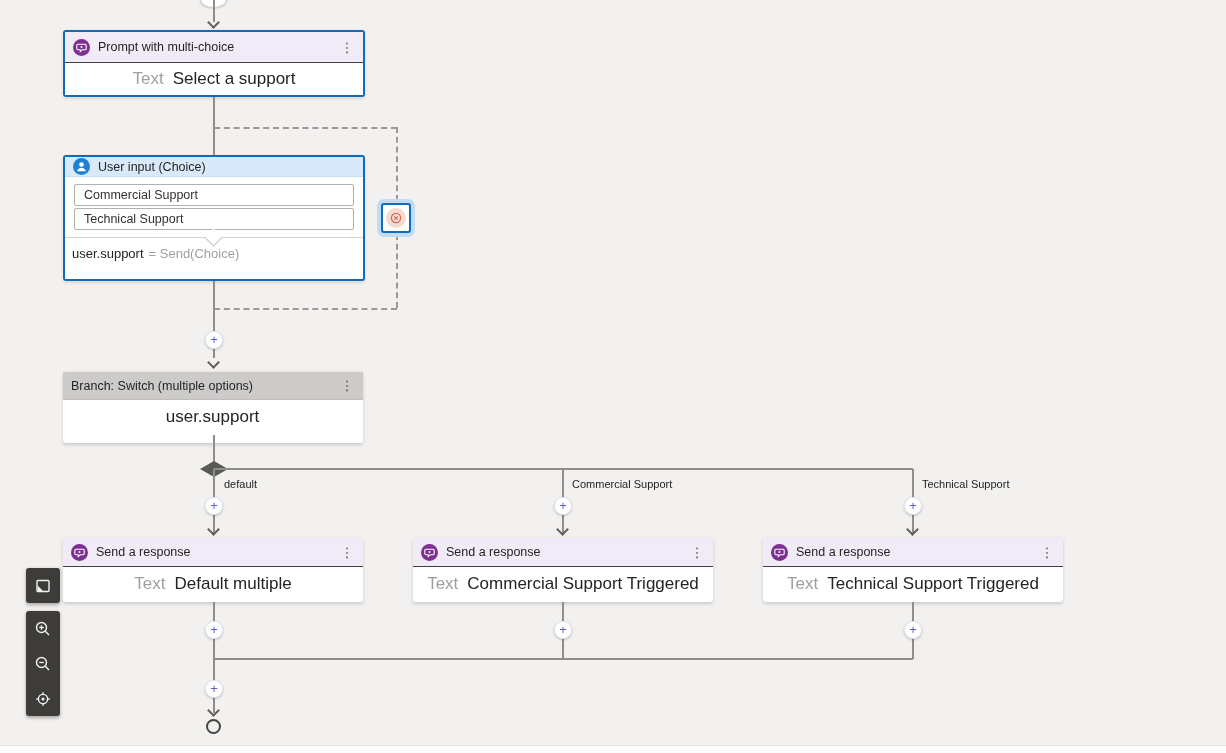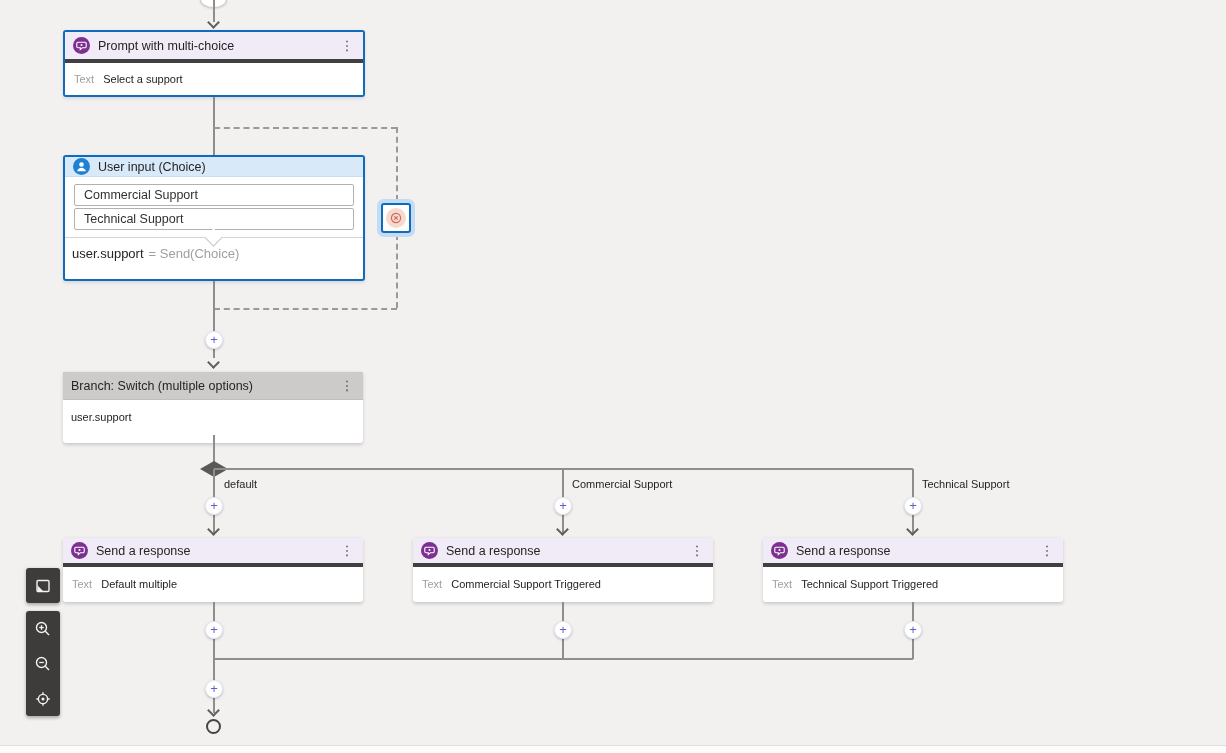--- a/index.html
+++ b/index.html
@@ -13,23 +13,23 @@
   .dash-h { position:absolute; height:0; border-top:2px dashed #9c9a98; }
   .dash-v { position:absolute; width:0; border-left:2px dashed #9c9a98; }
   .chev { position:absolute; width:9px; height:9px; border-left:2px solid #605e5c; border-bottom:2px solid #605e5c; transform:rotate(-45deg); }
 
   
   .node { position:absolute; background:#fff; border-radius:3px; box-shadow:0 1.6px 3.6px rgba(0,0,0,.16); }
   .node.selected { border:2px solid #0f6cbd; box-shadow:0 1.6px 3.6px rgba(0,0,0,.10); }
   .hdr { display:flex; align-items:center; gap:8px; padding:0 8px; font-size:12.5px; color:#252423; }
   .hdr .title { flex:1 1 auto; white-space:nowrap; overflow:hidden; }
   .kebab { width:16px; text-align:center; font-size:13px; color:#484644; cursor:pointer; line-height:1; }
-  .nbody { background:#fff; display:flex; align-items:center; padding:0 9px; font-size:11px; color:#252423; }
+  .nbody { background:#fff; display:flex; align-items:center; padding:0 9px; font-size:17px; color:#252423;justify-content:center; }
   .glabel { color:#a19f9d; margin-right:9px; }
-  .hdr-purple { background:#f0ebf7; border-bottom:4px solid #404040; }
+  .hdr-purple { background:#f0ebf7; border-bottom:1px solid #404040; }
   .hdr-blue   { background:#d8e9f9; border-bottom:1px solid #c6ddf2; }
   .hdr-gray   { background:#cccbca; border-bottom:1px solid #c0bfbe; }
 
   .icon-circle { width:17px; height:17px; flex:0 0 auto; }
 
   .optbox { height:22px; border:1px solid #b3b1af; border-radius:2px; background:#fff;
             display:flex; align-items:center; padding:0 9px; font-size:12.5px; color:#323130;
             margin:0 0 2px 0; white-space:nowrap; overflow:hidden; }
   .footer { position:relative; border-top:1px solid #d6d4d2; height:31px; display:flex; align-items:center;
             padding:0 7px; font-size:13px; color:#252423; background:#fff; }

